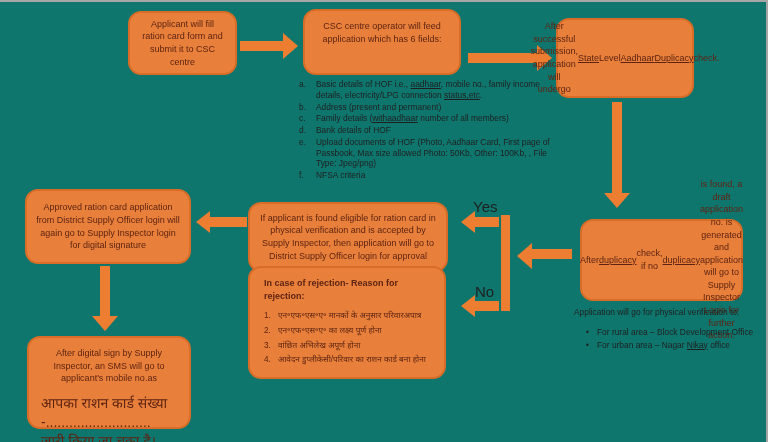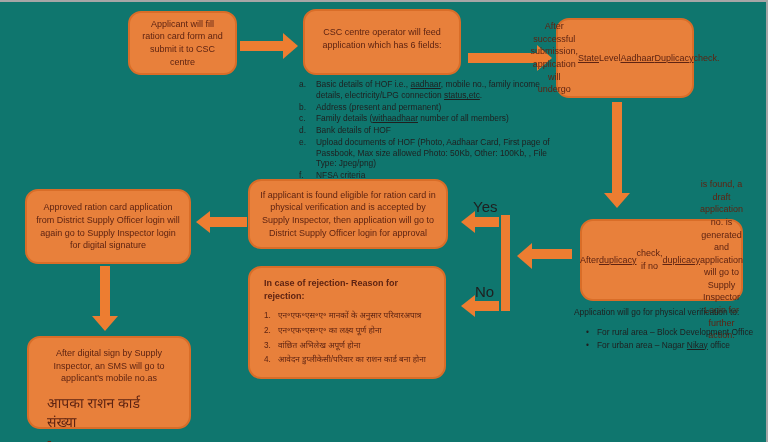--- a/index.html
+++ b/index.html
@@ -10,21 +10,21 @@
     border-right:2px solid var(--frame-border);
     overflow:hidden;
   }
   .box {
     position:absolute; box-sizing:border-box;
     background:var(--box-fill); border:2px solid var(--box-border);
     border-radius:13px; color:var(--box-text);
     display:flex; align-items:center; justify-content:center;
     text-align:center; font-size:9px; line-height:1.4; padding:5px 9px;
   }
-  .box.top-align { align-items:flex-start; padding-top:15px; }
+  .box.top-align { align-items:flex-start; padding-top:9px; }
   .u { text-decoration:underline; }
   .arrow { position:absolute; }
   .shaft { position:absolute; background:var(--arrow); }
   .head  { position:absolute; width:0; height:0; }
   .head.right { border-top:13px solid transparent; border-bottom:13px solid transparent; border-left:15px solid var(--arrow); }
   .head.left  { border-top:11px solid transparent; border-bottom:11px solid transparent; border-right:14px solid var(--arrow); }
   .head.down  { border-left:13px solid transparent; border-right:13px solid transparent; border-top:15px solid var(--arrow); }
   .bar { position:absolute; background:var(--arrow); }
   .branch-label { position:absolute; font-size:15px; color:#1f1f1f; }
   
@@ -38,21 +38,21 @@
   .physical .row { display:flex; padding-left:12px; line-height:1.5; }
   .physical .m { width:11px; flex:0 0 11px; }
   
   .rejection { align-items:flex-start; justify-content:flex-start; text-align:left; padding:9px 10px; }
   .rejection .inner { width:100%; }
   .rejection .rj-title { font-weight:bold; font-size:9px; padding-left:4px; }
   .rejection .list { margin-top:9px; font-size:8.2px; line-height:1.3; }
   .rejection .row { display:flex; margin-bottom:4px; padding-left:4px; }
   .rejection .m { width:14px; flex:0 0 14px; }
   
-  .sms { flex-direction:column; justify-content:flex-start; padding:9px 18px; }
+  .sms { flex-direction:column; justify-content:flex-start; padding:9px 12px; }
   .sms .en { text-align:center; margin-bottom:9px; }
   .sms .hi { text-align:left; font-size:14px; width:100%; line-height:1.35; }
 </style>
 </head>
 <body>
 
 <div class="canvas">
 
   <div class="box" style="left:128px; top:9px; width:109px; height:64px;">Applicant will fill ration card form and submit it to CSC centre</div>
 
@@ -141,21 +141,21 @@
     <div class="head left" style="left:0; top:0;"></div>
     <div class="shaft" style="left:14px; top:6px; width:24px; height:10px;"></div>
   </div>
 
   <div class="branch-label" style="left:475px; top:281px;">No</div>
   <div class="arrow" style="left:461px; top:293px; width:38px; height:22px;">
     <div class="head left" style="left:0; top:0;"></div>
     <div class="shaft" style="left:14px; top:6px; width:24px; height:10px;"></div>
   </div>
 
-  <div class="box" style="left:248px; top:177px; width:200px; height:70px;">If applicant is found eligible for ration card in physical verification and is accepted by Supply Inspector, then application will go to District Supply Officer login for approval</div>
+  <div class="box" style="left:248px; top:200px; width:200px; height:70px;">If applicant is found eligible for ration card in physical verification and is accepted by Supply Inspector, then application will go to District Supply Officer login for approval</div>
 
   <div class="arrow" style="left:196px; top:209px; width:51px; height:22px;">
     <div class="head left" style="left:0; top:0;"></div>
     <div class="shaft" style="left:14px; top:6px; width:37px; height:10px;"></div>
   </div>
 
   <div class="box" style="left:25px; top:187px; width:166px; height:75px;text-align:center;">Approved ration card application from District Supply Officer login will again go to Supply Inspector login for digital signature</div>
 
   <div class="box rejection" style="left:248px; top:264px; width:198px; height:113px;">
     <div class="inner">

